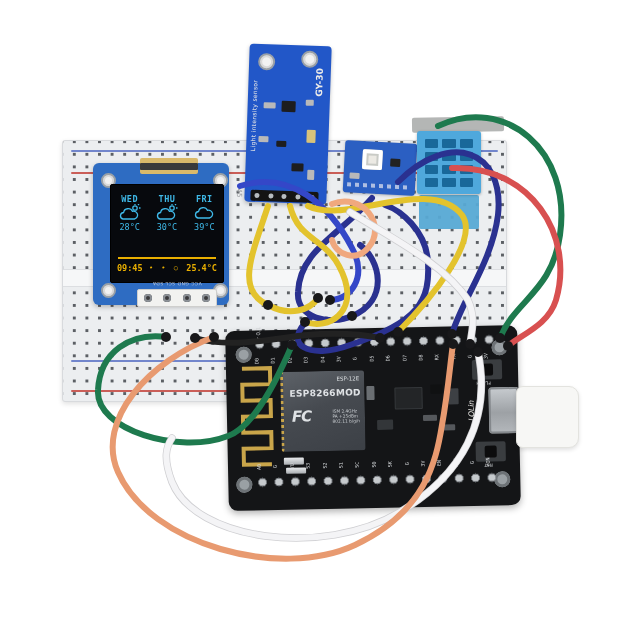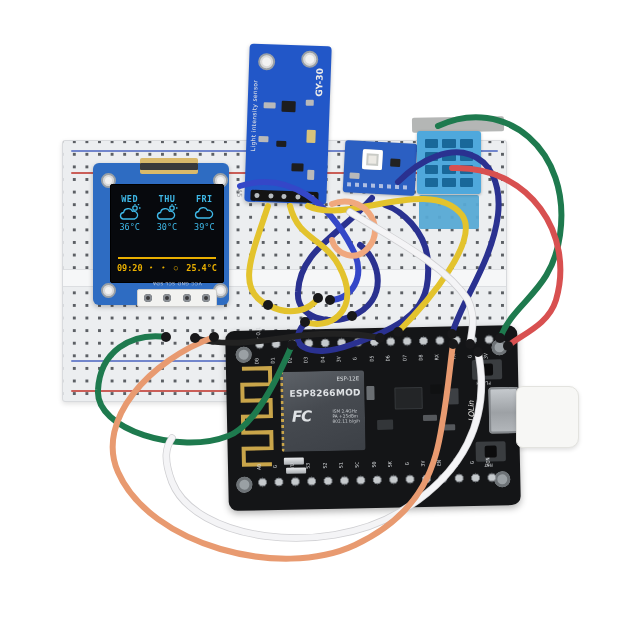--- a/index.html
+++ b/index.html
@@ -185,21 +185,21 @@
           <span class="day-label">WED</span>
           <svg width="24" height="17" viewBox="0 0 24 17">
             <g stroke="#3fb9e8" stroke-width="1.3" fill="none">
               <circle cx="17" cy="4" r="2.2"></circle>
                 <line x1="17" y1="0" x2="17" y2="1"></line>
                 <line x1="21" y1="4" x2="22.5" y2="4"></line>
                 <line x1="20" y1="1" x2="21" y2="0"></line>
               <path d="M5,15 a3.3,3.3 0 0 1 .6,-6.5 a4.6,4.3 0 0 1 8.8,-1.2 a3.6,3.4 0 0 1 2,7.7 z"></path>
             </g>
           </svg>
-          <span class="day-temp">36°C</span>
+          <span class="day-temp">28°C</span>
         </div>
         <div class="day-col">
           <span class="day-label">THU</span>
           <svg width="24" height="17" viewBox="0 0 24 17">
             <g stroke="#3fb9e8" stroke-width="1.3" fill="none">
               <circle cx="17" cy="4" r="2.2"></circle>
                 <line x1="17" y1="0" x2="17" y2="1"></line>
                 <line x1="21" y1="4" x2="22.5" y2="4"></line>
                 <line x1="20" y1="1" x2="21" y2="0"></line>
               <path d="M5,15 a3.3,3.3 0 0 1 .6,-6.5 a4.6,4.3 0 0 1 8.8,-1.2 a3.6,3.4 0 0 1 2,7.7 z"></path>
@@ -212,21 +212,21 @@
           <svg width="24" height="17" viewBox="0 0 24 17">
             <g stroke="#3fb9e8" stroke-width="1.3" fill="none">
               <path d="M6,14 a3.3,3.3 0 0 1 .6,-6.5 a4.6,4.3 0 0 1 8.8,-1.2 a3.6,3.4 0 0 1 2,7.7 z"></path>
             </g>
           </svg>
           <span class="day-temp">39°C</span>
         </div>
       </div>
       <div class="abs oled-divider"></div>
       <div class="abs oled-bottom">
-        <span>09:20</span>
+        <span>09:45</span>
         <span class="oled-dots">• • ○</span>
         <span>25.4°C</span>
       </div>
     </div>
 
     <div class="abs oled-pinlabels">VCC GND SCL SDA</div>
     <div class="abs oled-conn">
         <i></i>
         <i></i>
         <i></i>

